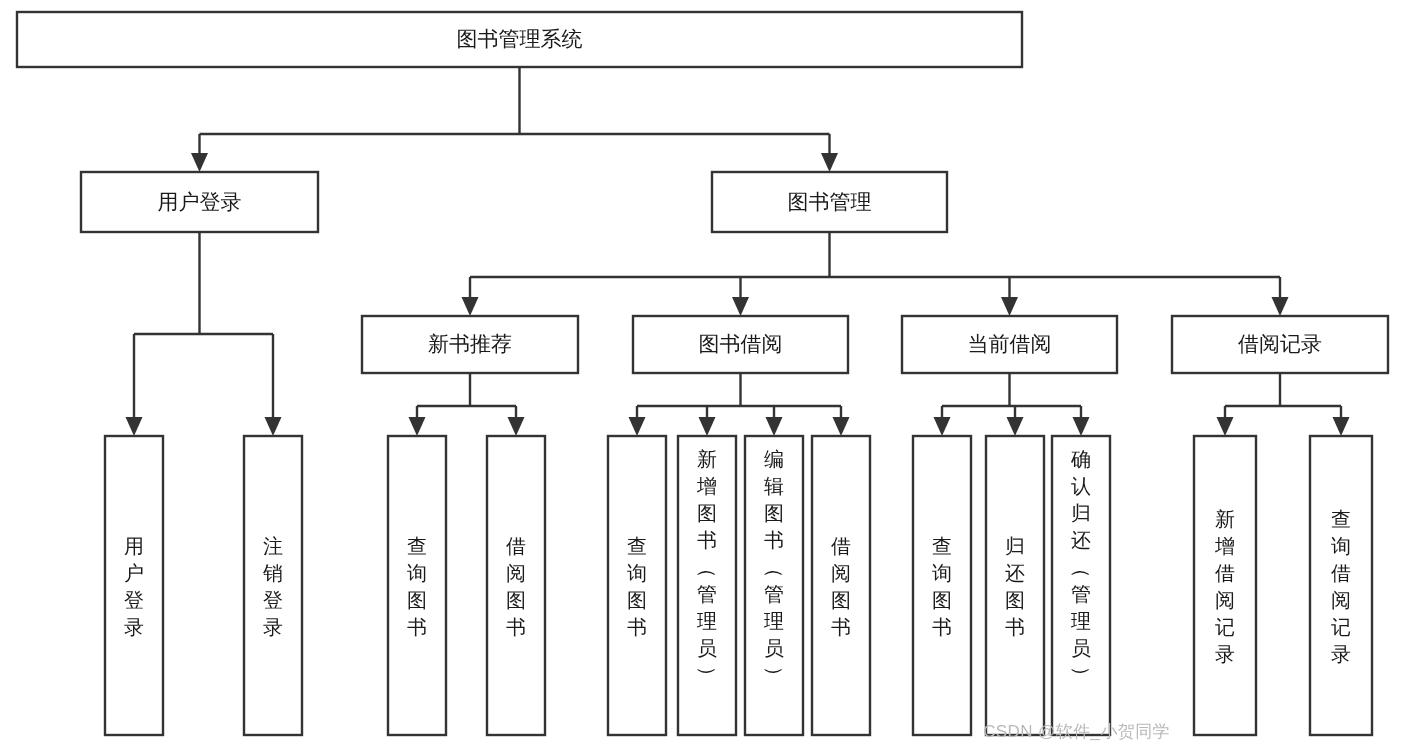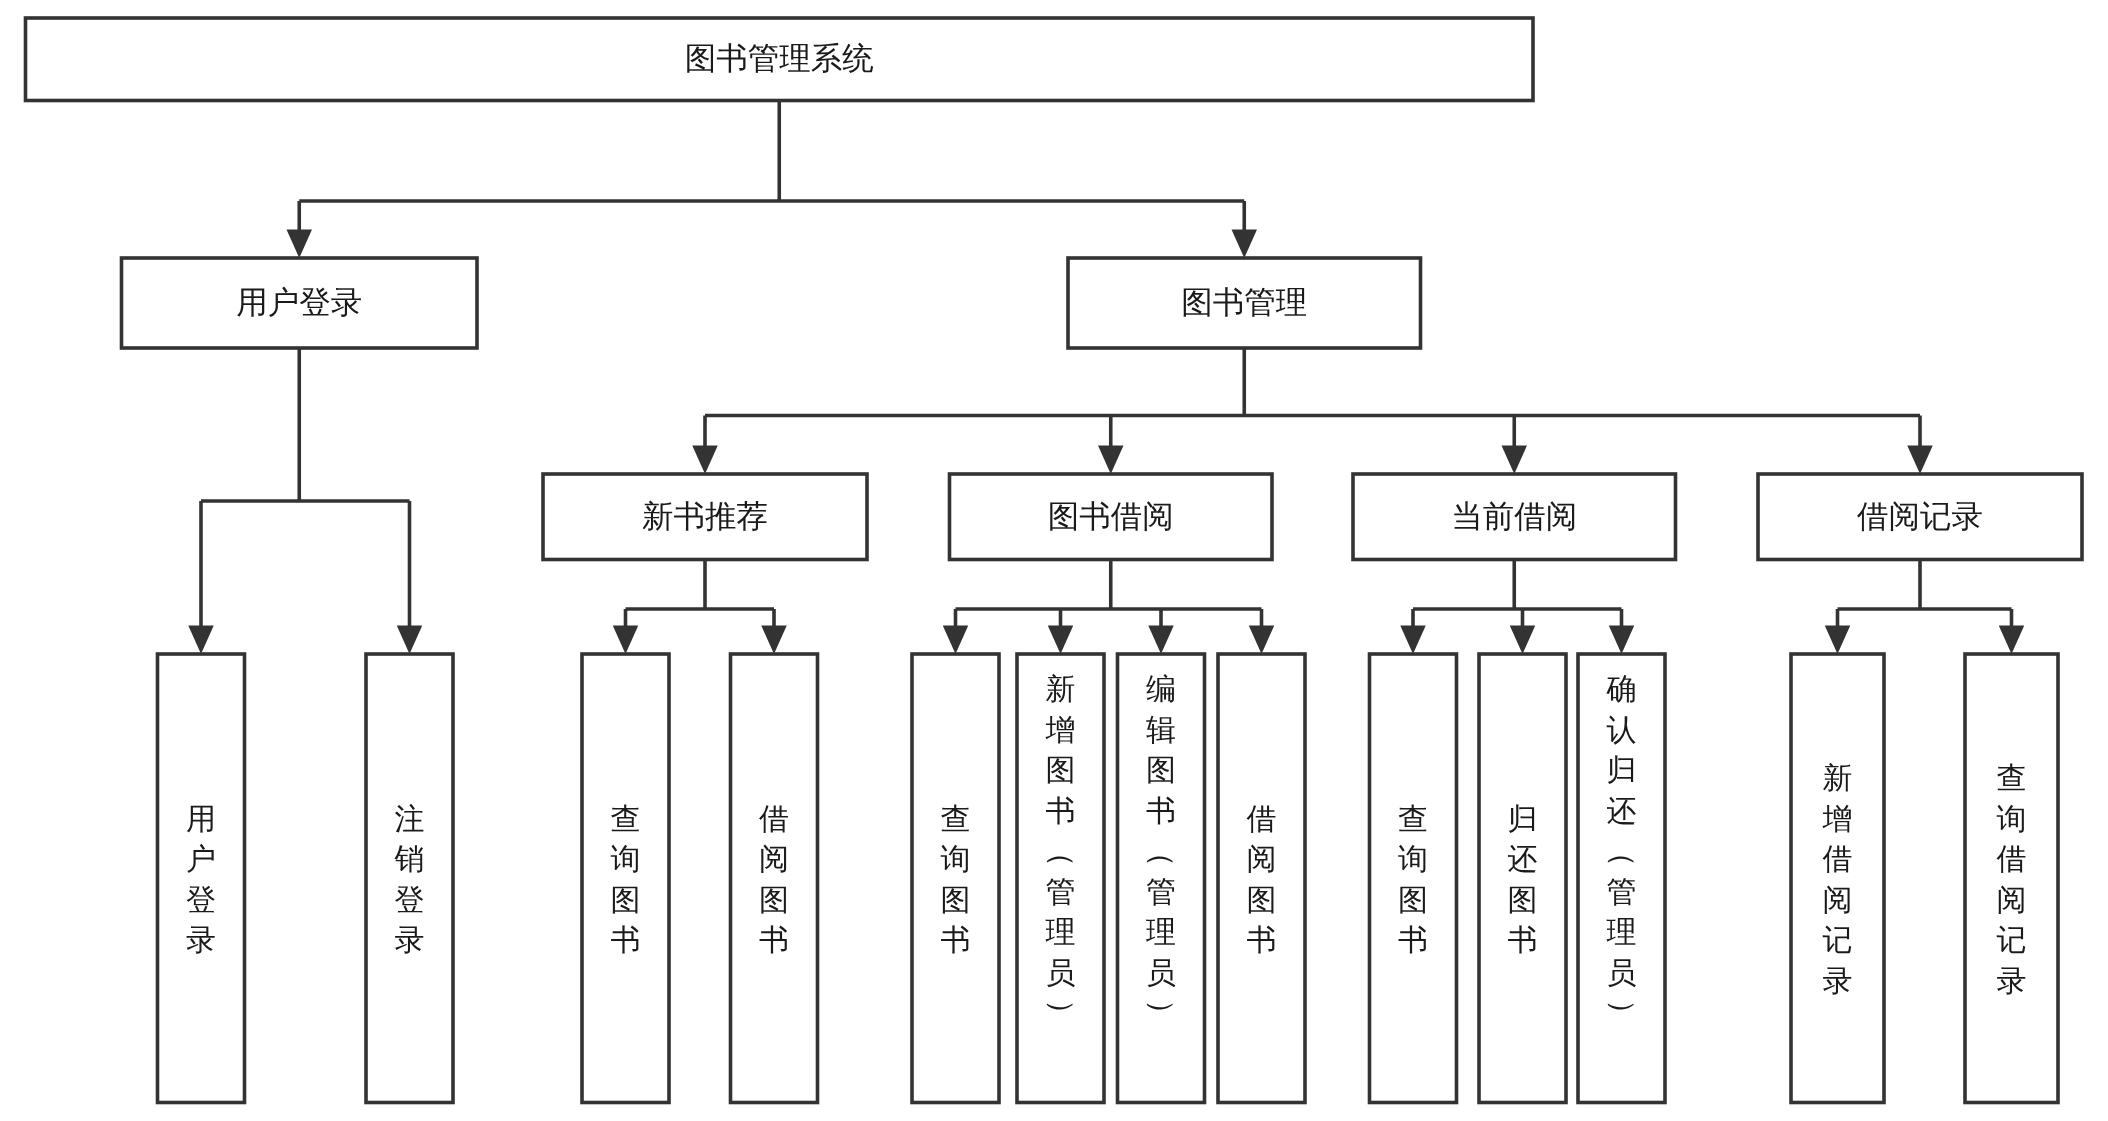--- a/index.html
+++ b/index.html
@@ -243,13 +243,14 @@
       <rect x="1310" y="436" width="62" height="299" class="node-box"></rect>
       <g>
         <text x="1341" y="525.56" class="node-label-vertical">查</text>
         <text x="1341" y="552.56" class="node-label-vertical">询</text>
         <text x="1341" y="579.56" class="node-label-vertical">借</text>
         <text x="1341" y="606.56" class="node-label-vertical">阅</text>
         <text x="1341" y="633.56" class="node-label-vertical">记</text>
         <text x="1341" y="660.56" class="node-label-vertical">录</text>
       </g>
     </svg>
+  <div class="watermark">CSDN @软件_小贺同学</div>
 </div>
 
 </body></html>

